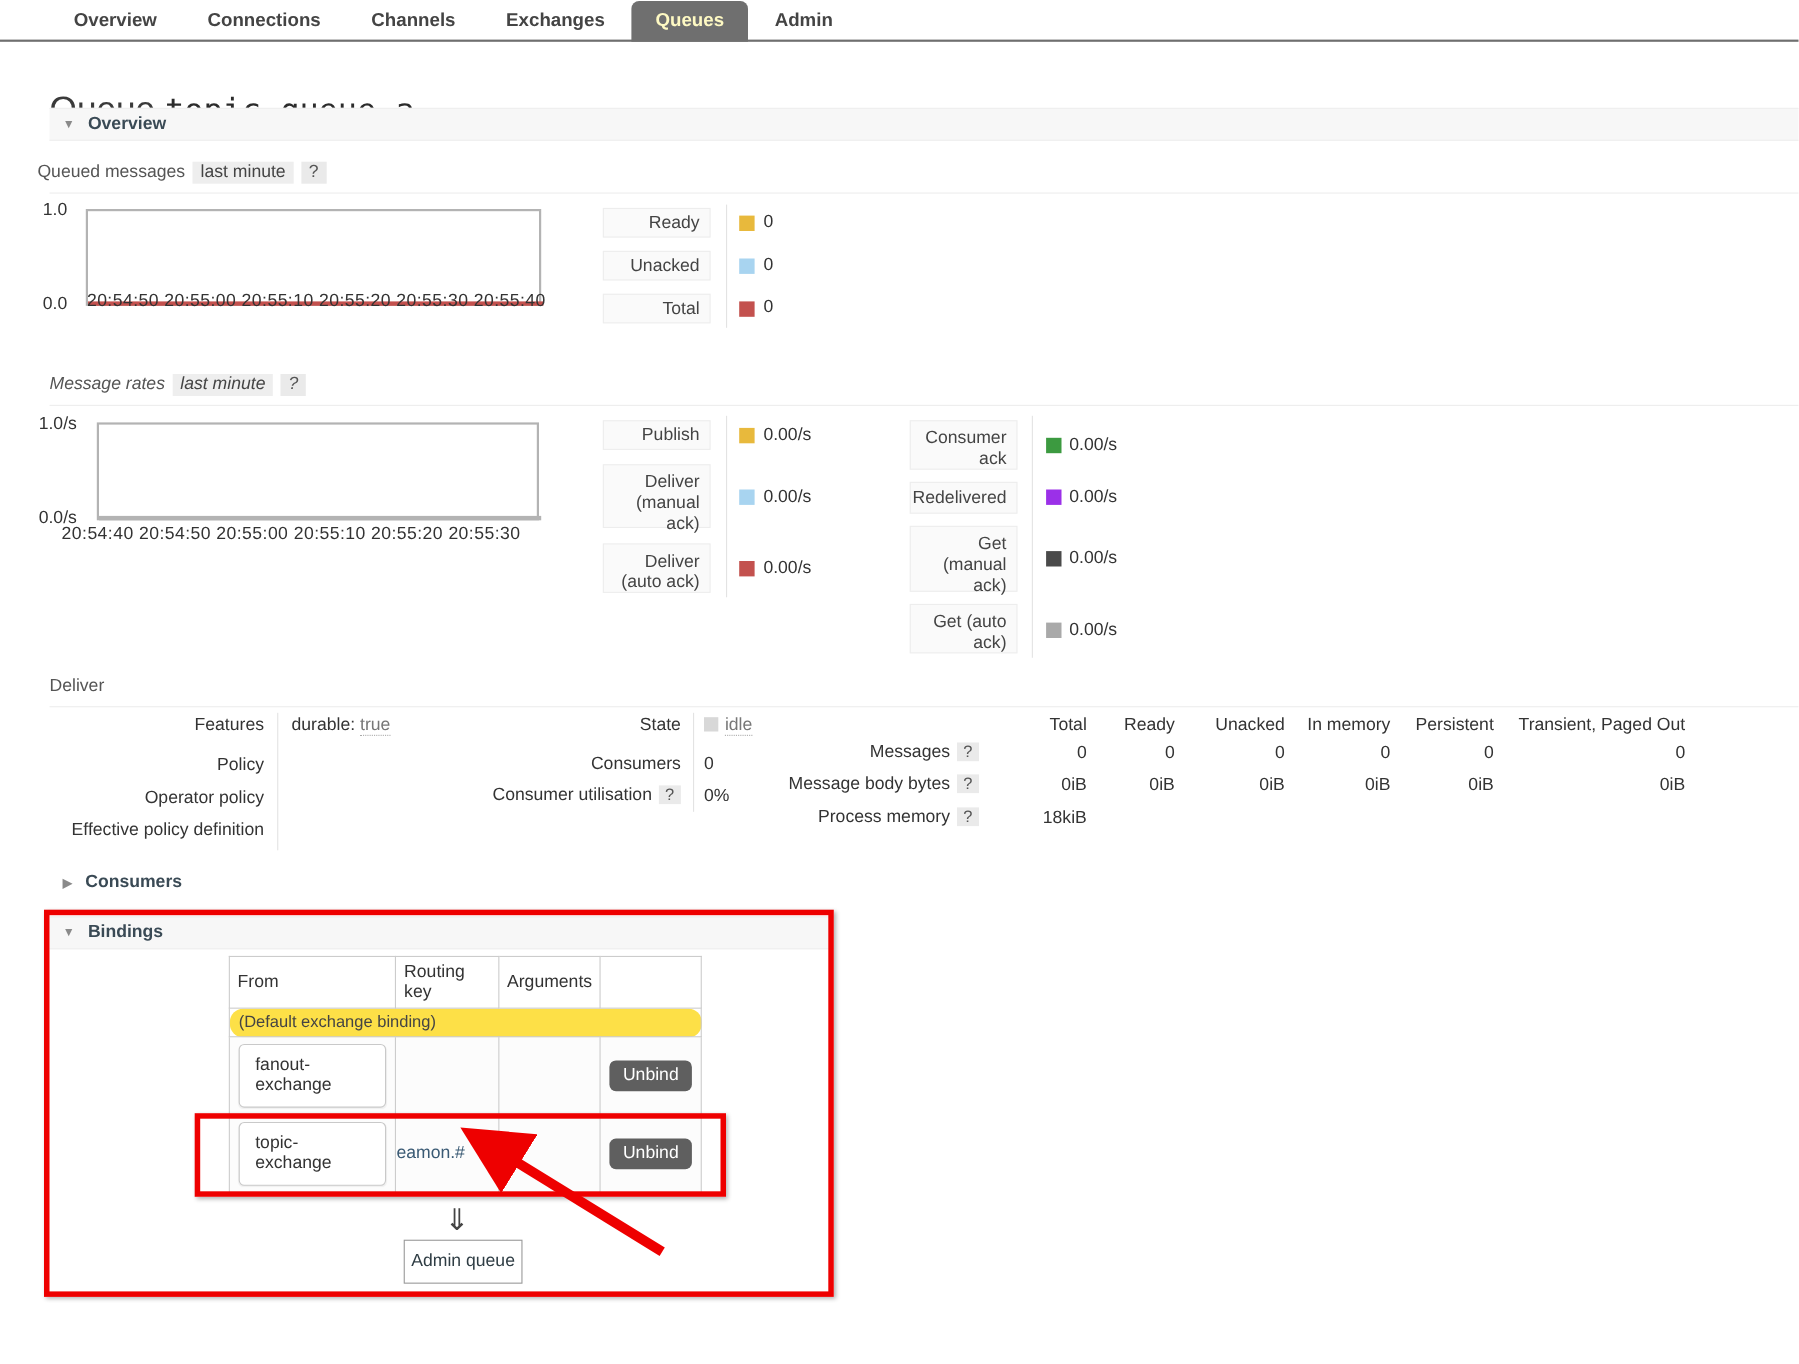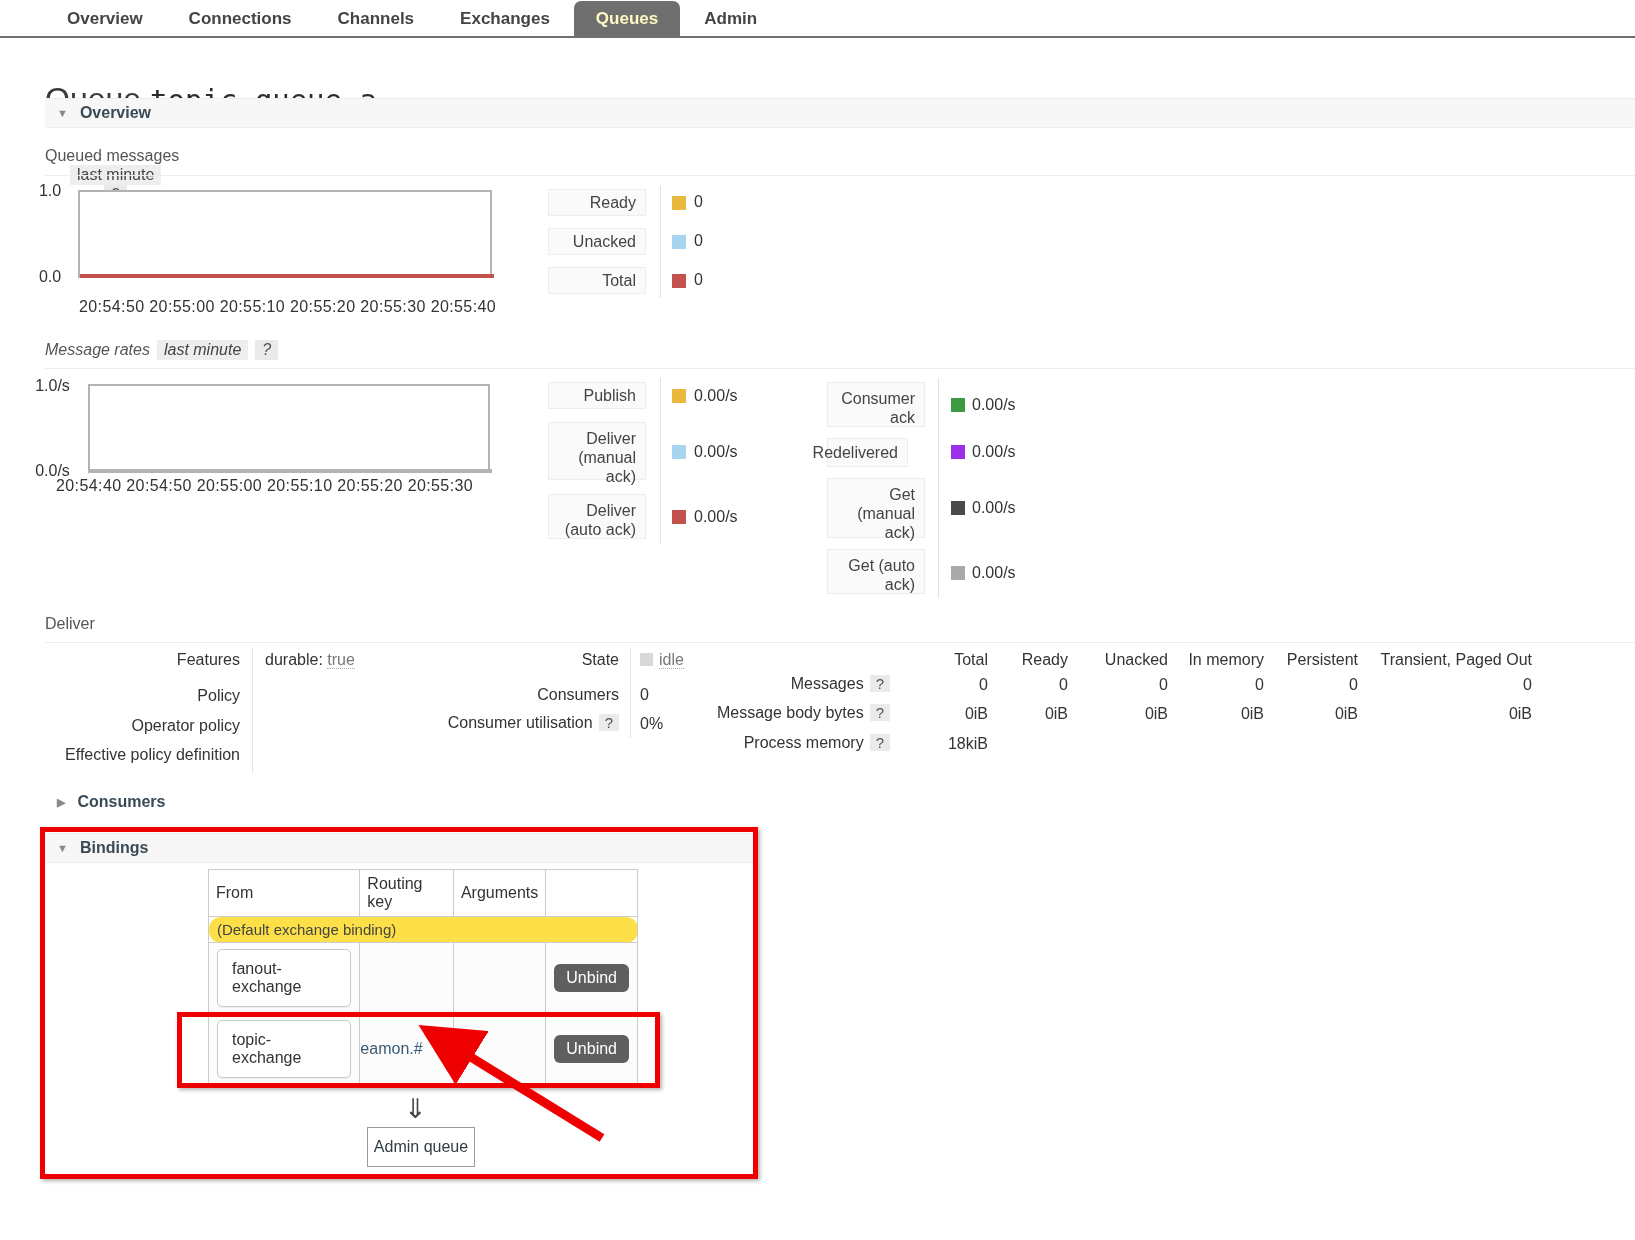--- a/index.html
+++ b/index.html
@@ -177,33 +177,33 @@
 <h1 id="page-title">
   <span>Queue</span>
   <span class="qname">topic.queue.a</span>
 </h1>
 
 <div class="section-bar" style="left:45px; top:98px; width:1590px;">
   <span class="tri">▼</span>
   <span>Overview</span>
 </div>
 
-<div class="chart-label" style="left:45px; top:147px;flex-direction:column;">
+<div class="chart-label" style="left:34px; top:147px;">
   <span>Queued messages</span>
   <span class="period">last minute</span>
   <span class="qmark">?</span>
 </div>
 <div class="hrule" style="left:45px; top:175px; width:1590px;"></div>
 
 <div class="axis-y" style="left:35px; top:182px; width:30px;">1.0</div>
 <div class="axis-y" style="left:35px; top:268px; width:30px;">0.0</div>
 <div class="plot-frame" style="left:78px; top:190px; width:414px; height:88px;">
   <div class="plot-baseline" style="left:0; bottom:-2px; width:414px; background:#c3514e;"></div>
 </div>
-<div class="axis-x" style="left:79px; top:298px;text-align:right;">20:54:50 20:55:00 20:55:10 20:55:20 20:55:30 20:55:40</div>
+<div class="axis-x" style="left:79px; top:265px;text-align:right;">20:54:50 20:55:00 20:55:10 20:55:20 20:55:30 20:55:40</div>
 
 <div class="pill" style="left:548px; top:189px; width:98px; height:27px;">Ready</div>
 <div class="pill" style="left:548px; top:228px; width:98px; height:27px;">Unacked</div>
 <div class="pill" style="left:548px; top:267px; width:98px; height:27px;">Total</div>
 <div class="vsep" style="left:660px; top:186px; height:112px;"></div>
 <div class="swatch" style="left:672px; top:196px; background:#e8b93c;"></div>
 <div class="statval" style="left:694px; top:193px;">0</div>
 <div class="swatch" style="left:672px; top:235px; background:#a8d4f0;"></div>
 <div class="statval" style="left:694px; top:232px;">0</div>
 <div class="swatch" style="left:672px; top:274px; background:#c3514e;"></div>
@@ -234,21 +234,21 @@
 <div class="swatch" style="left:672px; top:389px; background:#e8b93c;"></div>
 <div class="statval" style="left:694px; top:387px;">0.00/s</div>
 <div class="swatch" style="left:672px; top:445px; background:#a8d4f0;"></div>
 <div class="statval" style="left:694px; top:443px;">0.00/s</div>
 <div class="swatch" style="left:672px; top:510px; background:#c3514e;"></div>
 <div class="statval" style="left:694px; top:508px;">0.00/s</div>
 
 <div class="pill" style="left:827px; top:382px; width:98px; height:45px; align-items:flex-start; padding-top:6px;">
     <span>Consumer ack</span>
   </div>
-<div class="pill" style="left:827px; top:438px; width:81px; height:29px;">Redelivered</div>
+<div class="pill" style="left:827px; top:438px; width:98px; height:29px;">Redelivered</div>
 <div class="pill" style="left:827px; top:478px; width:98px; height:60px; align-items:flex-start; padding-top:6px;">
     <span>Get (manual ack)</span>
   </div>
 <div class="pill" style="left:827px; top:549px; width:98px; height:45px; align-items:flex-start; padding-top:6px;">
     <span>Get (auto ack)</span>
   </div>
 <div class="vsep" style="left:938px; top:378px; height:220px;"></div>
 <div class="swatch" style="left:951px; top:398px; background:#3c9a40;"></div>
 <div class="statval" style="left:972px; top:396px;">0.00/s</div>
 <div class="swatch" style="left:951px; top:445px; background:#9b30e8;"></div>

